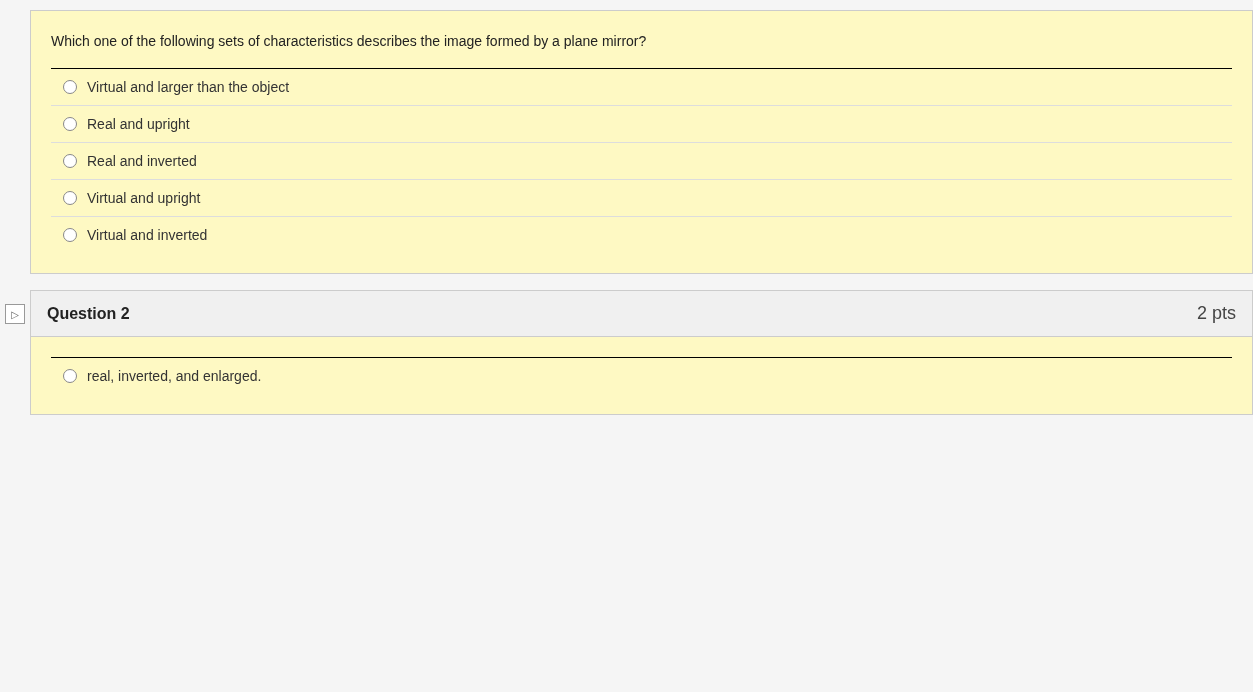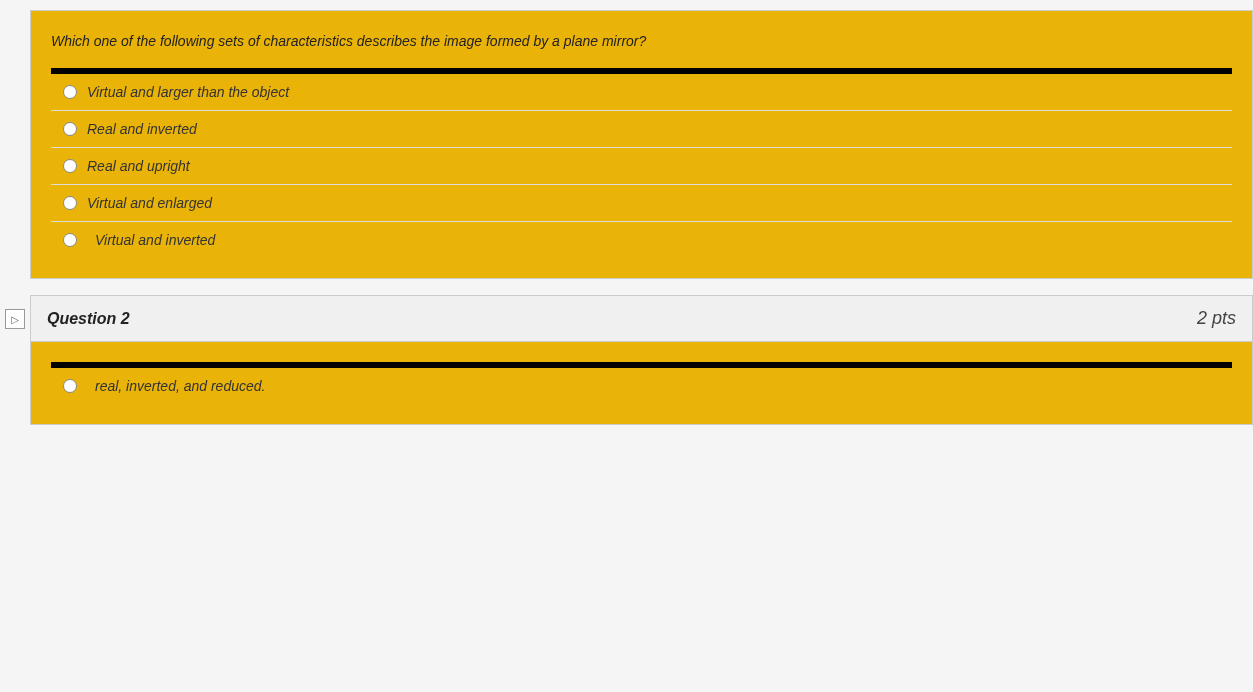--- a/index.html
+++ b/index.html
@@ -48,34 +48,33 @@
 
     .question-text {
       font-size: 14px;
       color: #222;
       margin-bottom: 16px;
       line-height: 1.5;
     }
 
     .options-list {
       list-style: none;
-      border-top: 6px solid #000000;
+      border-top: 1px solid #000000;
     }
 
     .option-item {
       display: flex;
       align-items: center;
       padding: 10px 12px;
       border-bottom: 1px solid #ddd;
       cursor: pointer;
     }
 
     .option-item:last-child {
       border-bottom: none;
-      gap: 8px;
     }
 
     .option-radio {
       width: 14px;
       height: 14px;
       border-radius: 50%;
       border: 1px solid #888;
       background-color: #fff;
       margin-right: 10px;
       flex-shrink: 0;
@@ -108,51 +107,50 @@
       display: flex;
       align-items: center;
       justify-content: center;
       font-size: 10px;
       color: #666;
       background: #fff;
     }
 
     .question-block-inner {
       flex: 1;
-      background-color: #eab308;
+      background-color: #fef9c3;
       border: 1px solid #ccc;
-      font-style: italic;
     }
   </style>
 </head>
 <body>
 
 <div class="page-container">
 
   <div class="question-wrapper">
     <div class="question-side-marker"></div>
     <div class="question-block-inner">
       <div class="question-body">
         <div class="question-text">Which one of the following sets of characteristics describes the image formed by a plane mirror?</div>
         <ul class="options-list">
           <li class="option-item">
             <span class="option-radio"></span>
             <span class="option-label">Virtual and larger than the object</span>
           </li>
           <li class="option-item">
             <span class="option-radio"></span>
+            <span class="option-label">Real and upright</span>
+          </li>
+          <li class="option-item">
+            <span class="option-radio"></span>
             <span class="option-label">Real and inverted</span>
           </li>
           <li class="option-item">
             <span class="option-radio"></span>
-            <span class="option-label">Real and upright</span>
-          </li>
-          <li class="option-item">
-            <span class="option-radio"></span>
-            <span class="option-label">Virtual and enlarged</span>
+            <span class="option-label">Virtual and upright</span>
           </li>
           <li class="option-item">
             <span class="option-radio"></span>
             <span class="option-label">Virtual and inverted</span>
           </li>
         </ul>
       </div>
     </div>
   </div>
 
@@ -164,20 +162,20 @@
     </div>
     <div class="question-block-inner">
       <div class="question-header">
         <span class="question-header-title">Question 2</span>
         <span class="question-header-pts">2 pts</span>
       </div>
       <div class="question-body">
         <ul class="options-list">
           <li class="option-item">
             <span class="option-radio"></span>
-            <span class="option-label">real, inverted, and reduced.</span>
+            <span class="option-label">real, inverted, and enlarged.</span>
           </li>
         </ul>
       </div>
     </div>
   </div>
 
 </div>
 
 </body></html>

